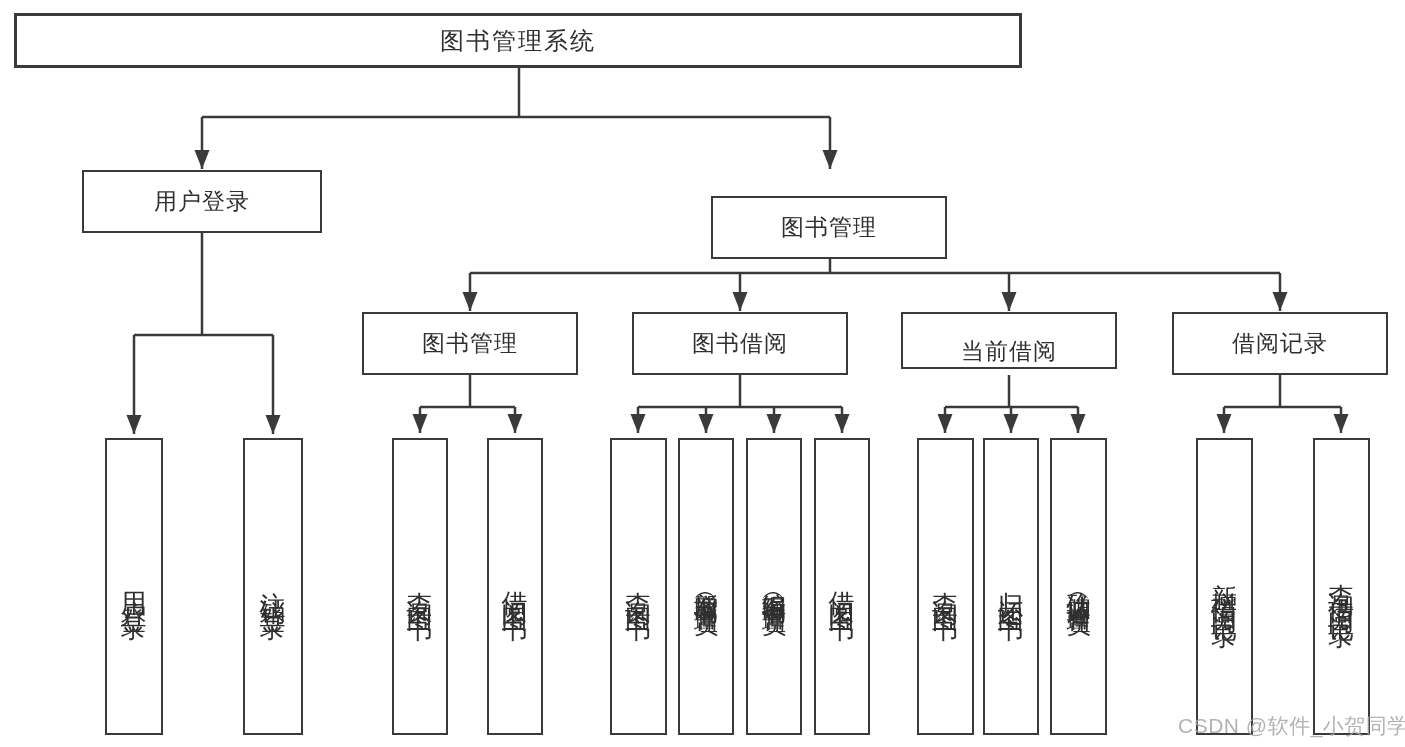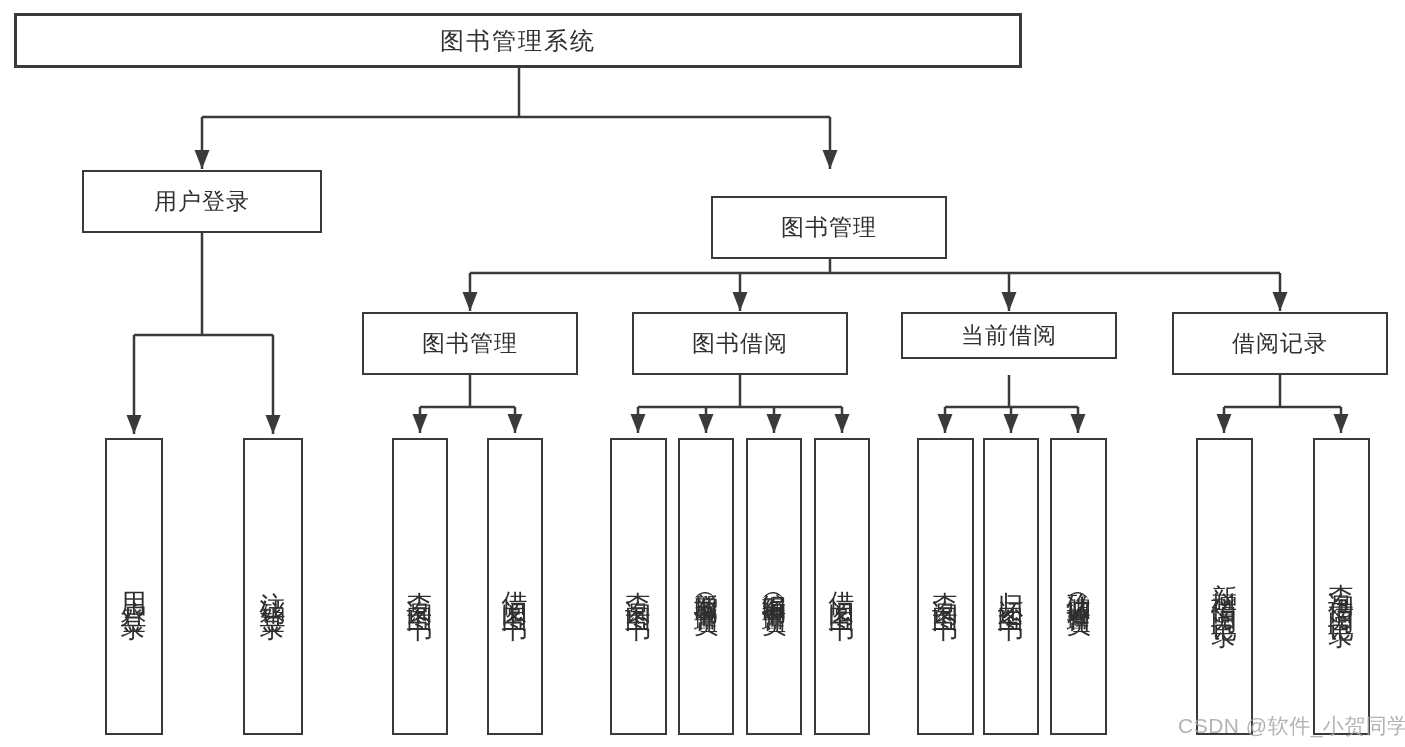--- a/index.html
+++ b/index.html
@@ -137,21 +137,21 @@
   <div class="node branch" style="left:711px; top:170px; width:236px; height:63px;margin-top:26px;">
     <span>图书管理</span>
   </div>
 
   <div class="node branch" style="left:362px; top:312px; width:216px; height:63px;">
     <span>图书管理</span>
   </div>
   <div class="node branch" style="left:632px; top:312px; width:216px; height:63px;">
     <span>图书借阅</span>
   </div>
-  <div class="node branch" style="left:901px; top:312px; width:216px; height:47px;">
+  <div class="node branch" style="left:901px; top:312px; width:216px; height:57px;align-items:flex-end;">
     <span>当前借阅</span>
   </div>
   <div class="node branch" style="left:1172px; top:312px; width:216px; height:63px;">
     <span>借阅记录</span>
   </div>
 
   <div class="node leaf" style="left:105px; top:438px; width:58px; height:297px;">
     <span class="vtext">用户登录</span>
   </div>
   <div class="node leaf" style="left:243px; top:438px; width:60px; height:297px;">

